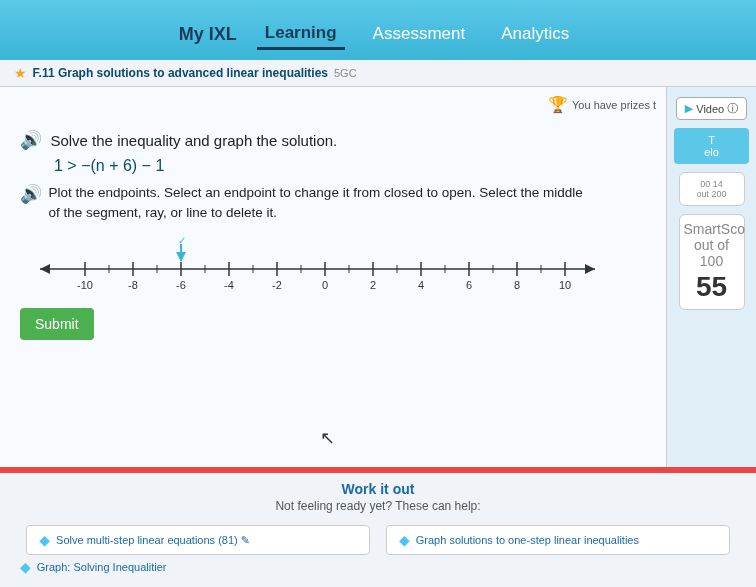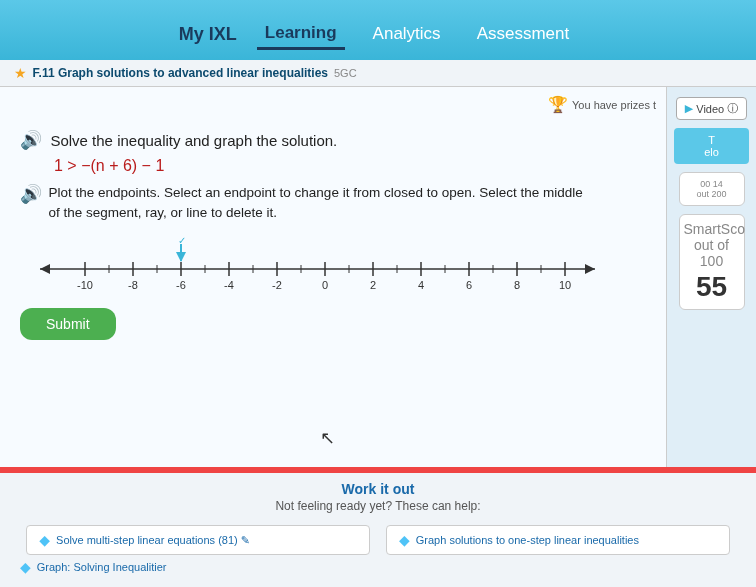--- a/index.html
+++ b/index.html
@@ -109,21 +109,21 @@
       color: #3ab5d8;
       font-size: 18px;
       cursor: pointer;
     }
     .question-text {
       font-size: 15px;
       color: #222;
     }
     .math-expr {
       font-size: 16px;
-      color: #b91c1c;
+      color: #0c4a6e;
       margin: 4px 0 4px 34px;
     }
 
     
     .plot-instructions {
       display: flex;
       align-items: flex-start;
       gap: 6px;
       margin-top: 8px;
       margin-bottom: 4px;
@@ -144,23 +144,23 @@
     .number-line-svg {
       width: 600px;
       height: 60px;
     }
 
     
     .submit-btn {
       background: #4caf50;
       color: white;
       border: none;
-      padding: 8px 26px;
+      padding: 8px 15px;
       font-size: 14px;
-      border-radius: 12px;
+      border-radius: 4px;
       cursor: pointer;
       margin-top: 4px;
     }
 
     
     .right-sidebar {
       width: 90px;
       background: #e0eef7;
       display: flex;
       flex-direction: column;
@@ -268,22 +268,22 @@
       color: #333;
       pointer-events: none;
     }
   </style>
 </head>
 <body>
 
 <div class="top-nav">
   <span class="nav-brand">My IXL</span>
   <a class="nav-link active">Learning</a>
+  <a class="nav-link">Assessment</a>
   <a class="nav-link">Analytics</a>
-  <a class="nav-link">Assessment</a>
 </div>
 
 <div class="breadcrumb-bar">
   <span class="breadcrumb-star">★</span>
   <span class="breadcrumb-title">F.11 Graph solutions to advanced linear inequalities</span>
   <span class="breadcrumb-code">5GC</span>
 </div>
 
 <div class="main-content">
   <div class="content-area">

